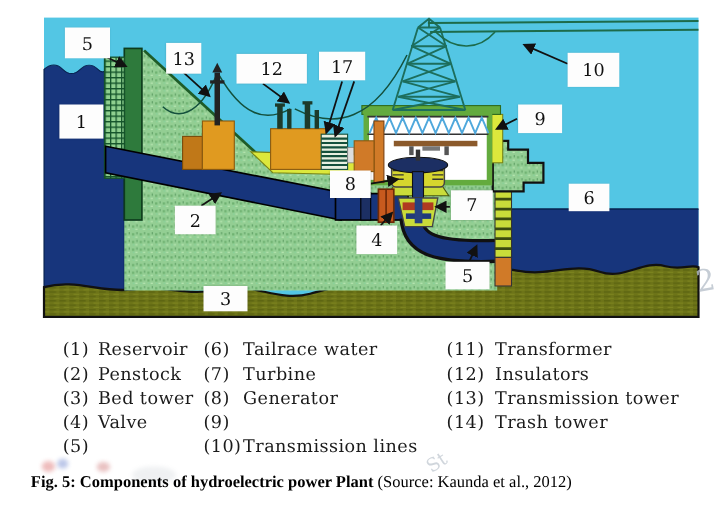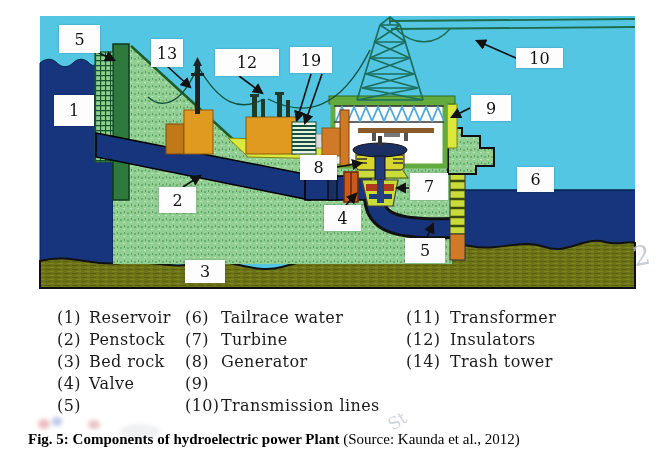--- a/index.html
+++ b/index.html
@@ -185,38 +185,38 @@
 
   <div class="lbl" style="left:54px;top:95px;width:40px;height:31px">1</div>
   <div class="lbl" style="left:159px;top:187px;width:37px;height:26px">2</div>
   <div class="lbl" style="left:185px;top:260px;width:40px;height:23px">3</div>
   <div class="lbl" style="left:324px;top:205px;width:37px;height:26px">4</div>
   <div class="lbl" style="left:405px;top:238px;width:40px;height:25px">5</div>
   <div class="lbl" style="left:517px;top:167px;width:37px;height:25px">6</div>
   <div class="lbl" style="left:410px;top:173px;width:38px;height:27px">7</div>
   <div class="lbl" style="left:300px;top:155px;width:37px;height:25px">8</div>
   <div class="lbl" style="left:471px;top:95px;width:40px;height:26px">9</div>
-  <div class="lbl" style="left:516px;top:48px;width:47px;height:20px">10</div>
-  <div class="lbl" style="left:290px;top:47px;width:42px;height:26px">19</div>
+  <div class="lbl" style="left:516px;top:48px;width:47px;height:31px">10</div>
+  <div class="lbl" style="left:290px;top:47px;width:42px;height:26px">17</div>
   <div class="lbl" style="left:215px;top:49px;width:64px;height:27px">12</div>
   <div class="lbl" style="left:151px;top:39px;width:32px;height:28px">13</div>
   <div class="lbl" style="left:59px;top:25px;width:41px;height:28px">5</div>
 
   <div class="legend-col col1" style="left:57px">
     <div class="li">
         <span class="num">(1)</span>
         <span class="nm">Reservoir</span>
       </div>
     <div class="li">
         <span class="num">(2)</span>
         <span class="nm">Penstock</span>
       </div>
     <div class="li">
         <span class="num">(3)</span>
-        <span class="nm">Bed rock</span>
+        <span class="nm">Bed tower</span>
       </div>
     <div class="li">
         <span class="num">(4)</span>
         <span class="nm">Valve</span>
       </div>
     <div class="li">
         <span class="num">(5)</span>
       </div>
   </div>
   <div class="legend-col col2" style="left:185px">
@@ -241,20 +241,24 @@
       </div>
   </div>
   <div class="legend-col col3" style="left:406px">
     <div class="li">
         <span class="num">(11)</span>
         <span class="nm">Transformer</span>
       </div>
     <div class="li">
         <span class="num">(12)</span>
         <span class="nm">Insulators</span>
+      </div>
+    <div class="li">
+        <span class="num">(13)</span>
+        <span class="nm">Transmission tower</span>
       </div>
     <div class="li">
         <span class="num">(14)</span>
         <span class="nm">Trash tower</span>
       </div>
   </div>
 
   <div class="wm wm-side">2</div>
   <div class="wm wm-cap">St</div>
   <div class="smudge" style="left:38px;top:419px;width:12px;height:10px;background:#d04040"></div>

